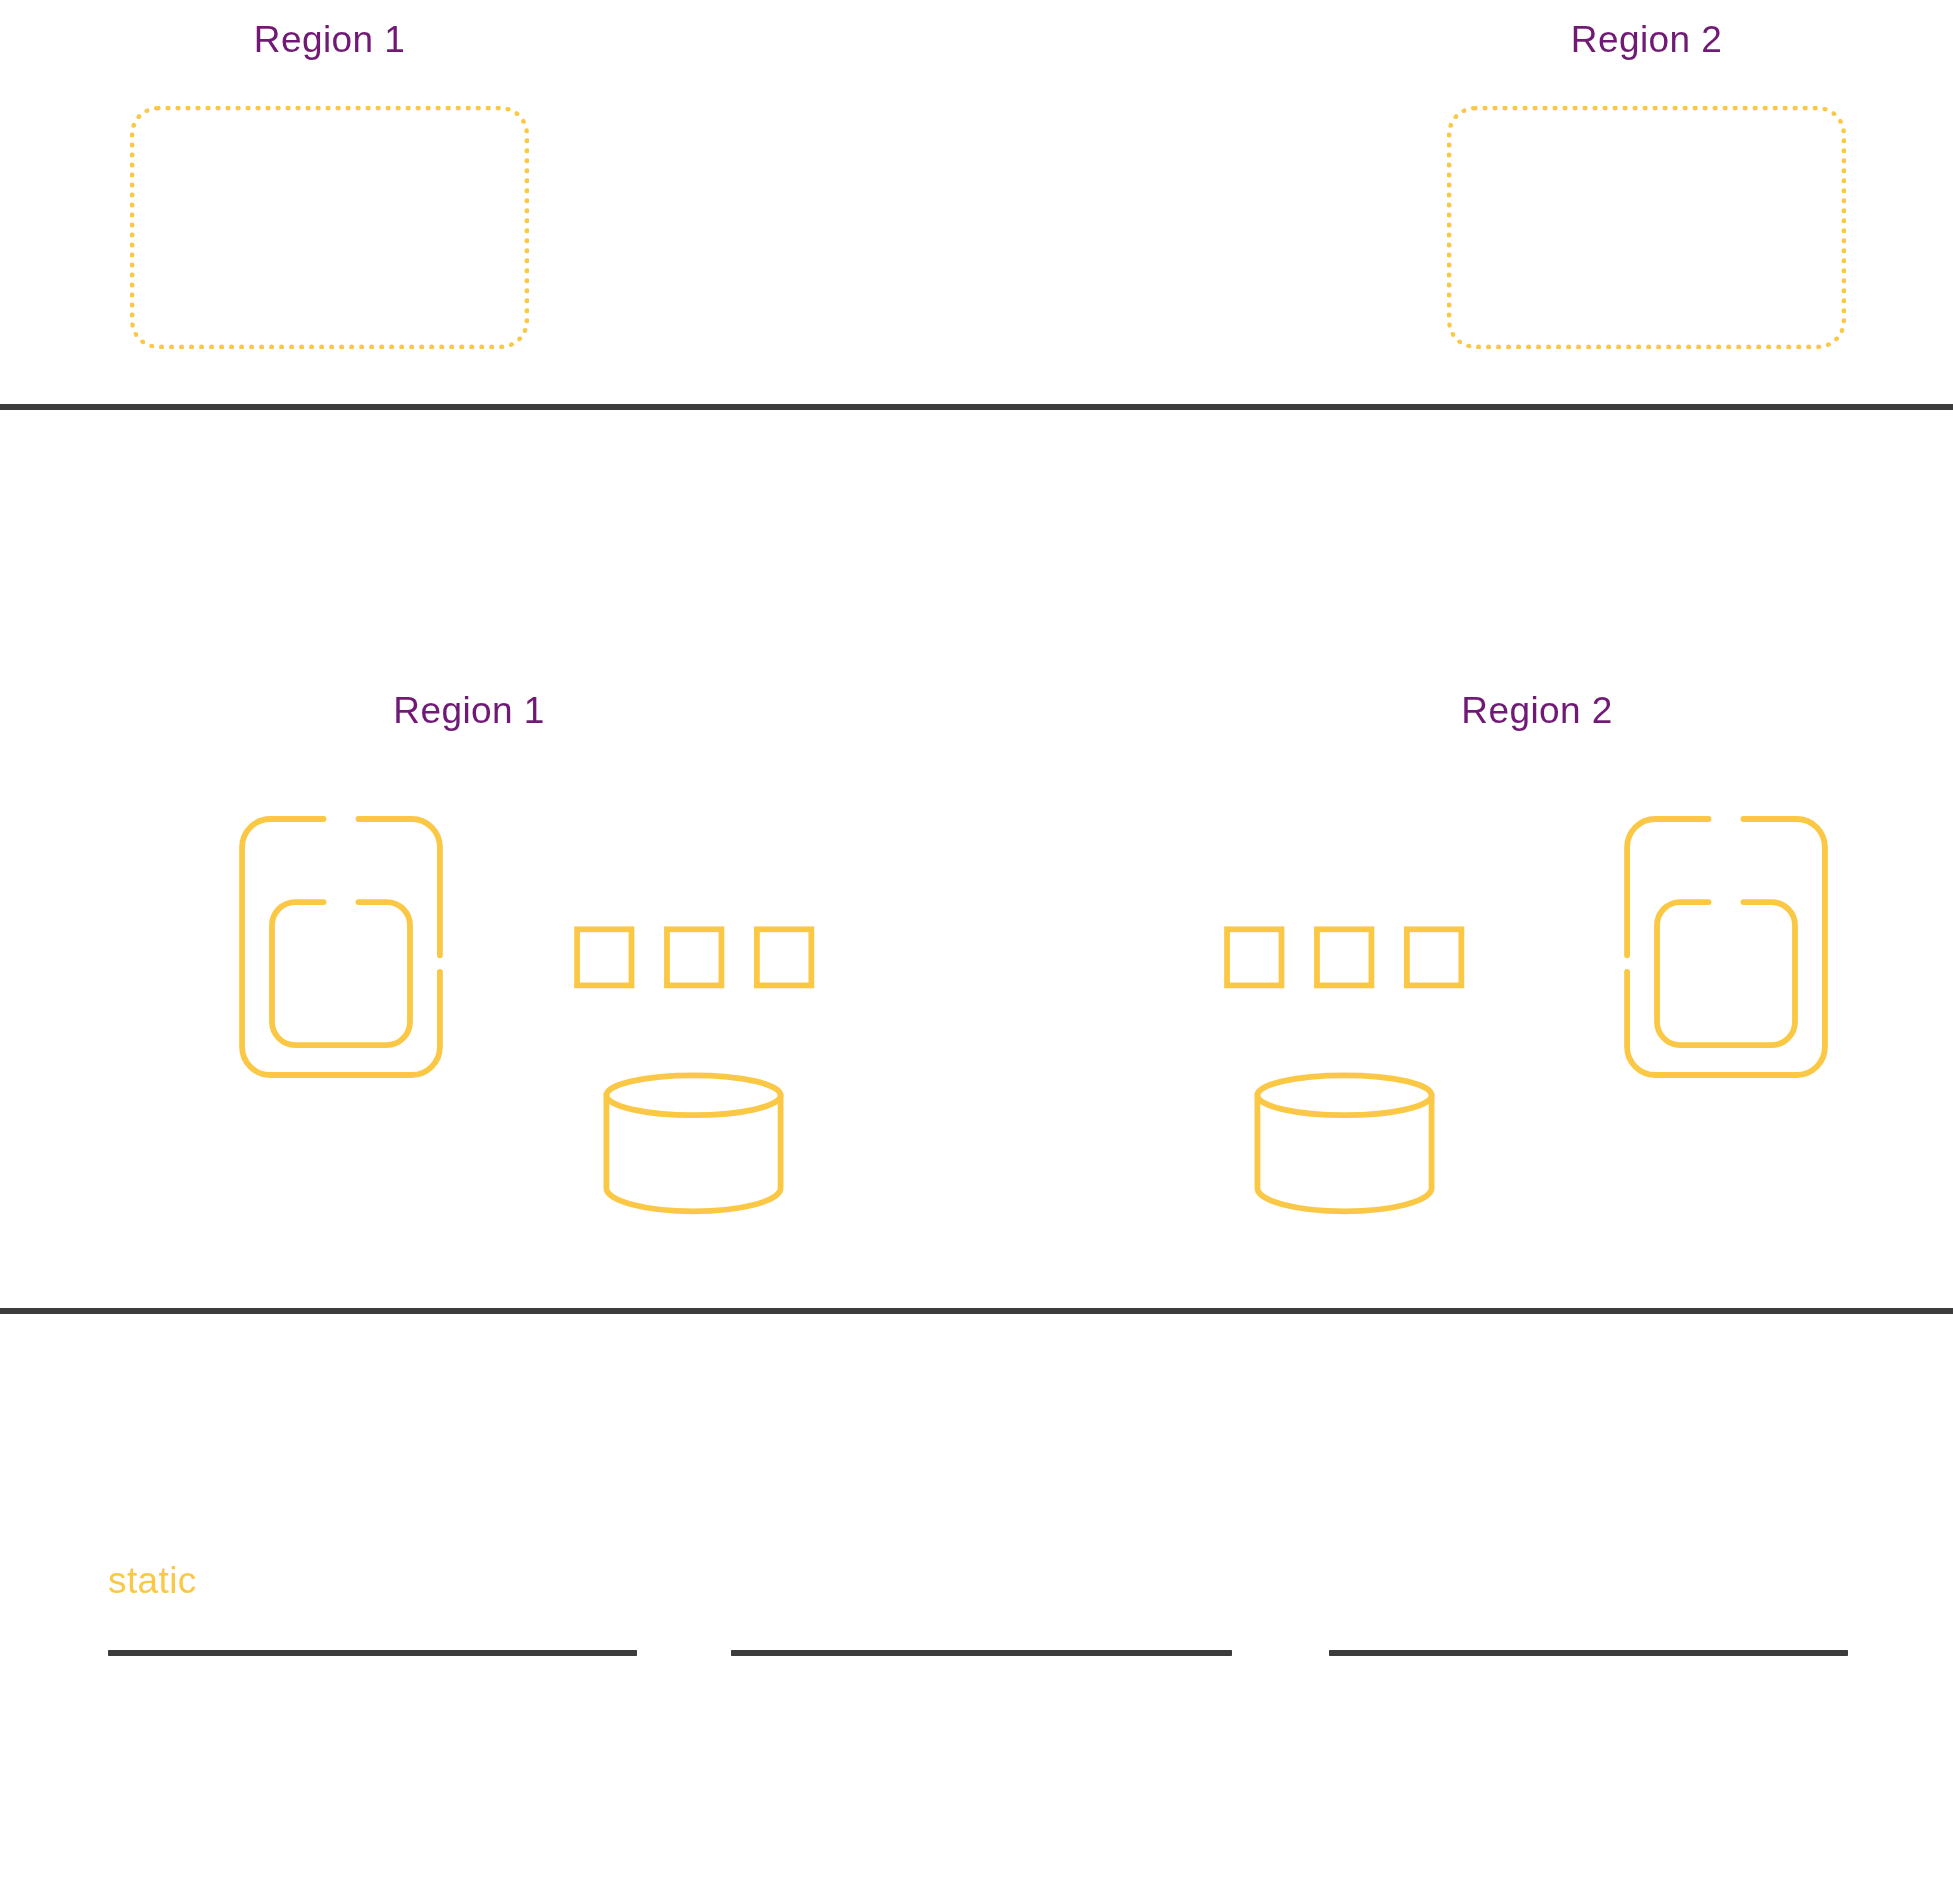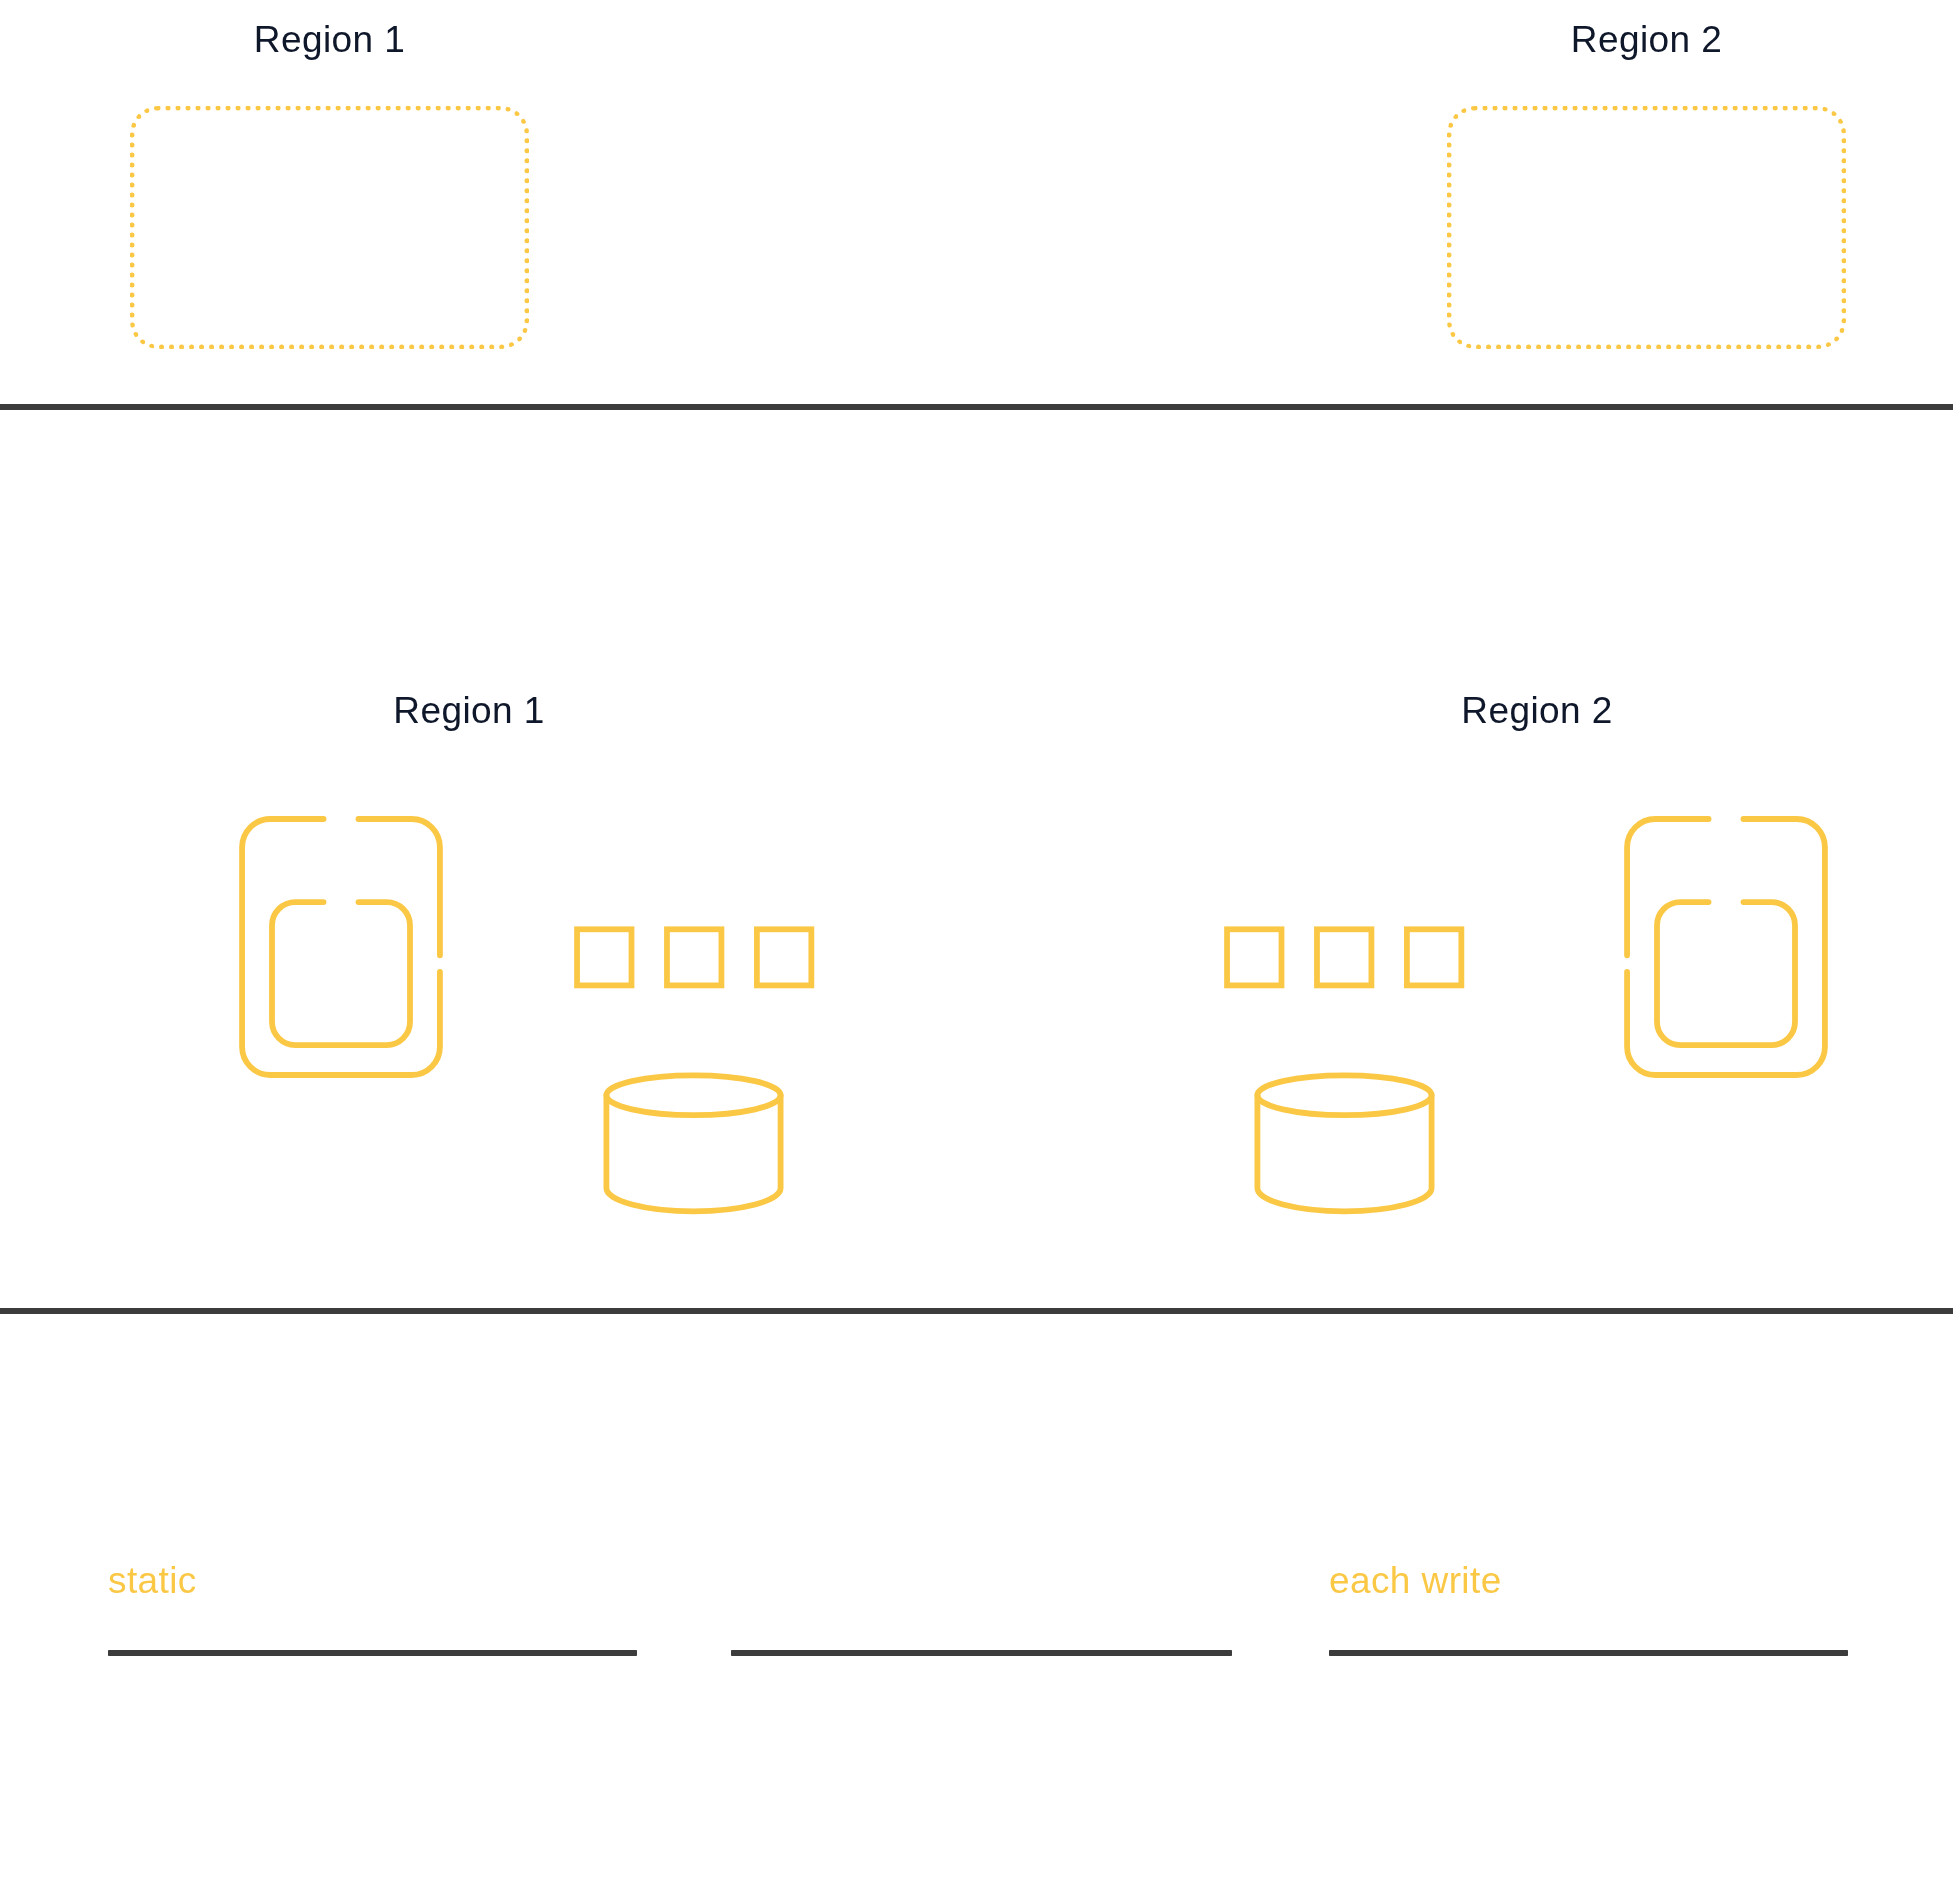--- a/index.html
+++ b/index.html
@@ -26,21 +26,21 @@
     width: 1953px;
     height: 5.8px;
     background: #3c3c3c;
   }
   #divider-top    { top: 404px; }
   #divider-bottom { top: 1308px; }
 
   
   .region-label {
     position: absolute;
-    color: #0f172a;
+    color: #701a75;
     font-family: "Liberation Sans", sans-serif;
     font-size: 37px;
     font-weight: 400;
     letter-spacing: 0.4px;
     white-space: nowrap;
     text-align: center;
     line-height: 1;
   }
   .bottom-label {
     position: absolute;
@@ -190,17 +190,16 @@
     </g>
   </svg>
 
   <div class="divider" id="divider-bottom"></div>
 
   <div class="bottom-label" style="left:108px; top:1562px; width:529px;">static</div>
   <div class="underline" style="left:108px; top:1650px; width:529px;"></div>
 
   <div class="underline" style="left:731px; top:1650px; width:501px;"></div>
 
-  <div class="bottom-label" style="left:1329px; top:1562px; width:519px;">each write</div>
   <div class="underline" style="left:1329px; top:1650px; width:519px;"></div>
 
 </div>
 
 
 </body></html>

